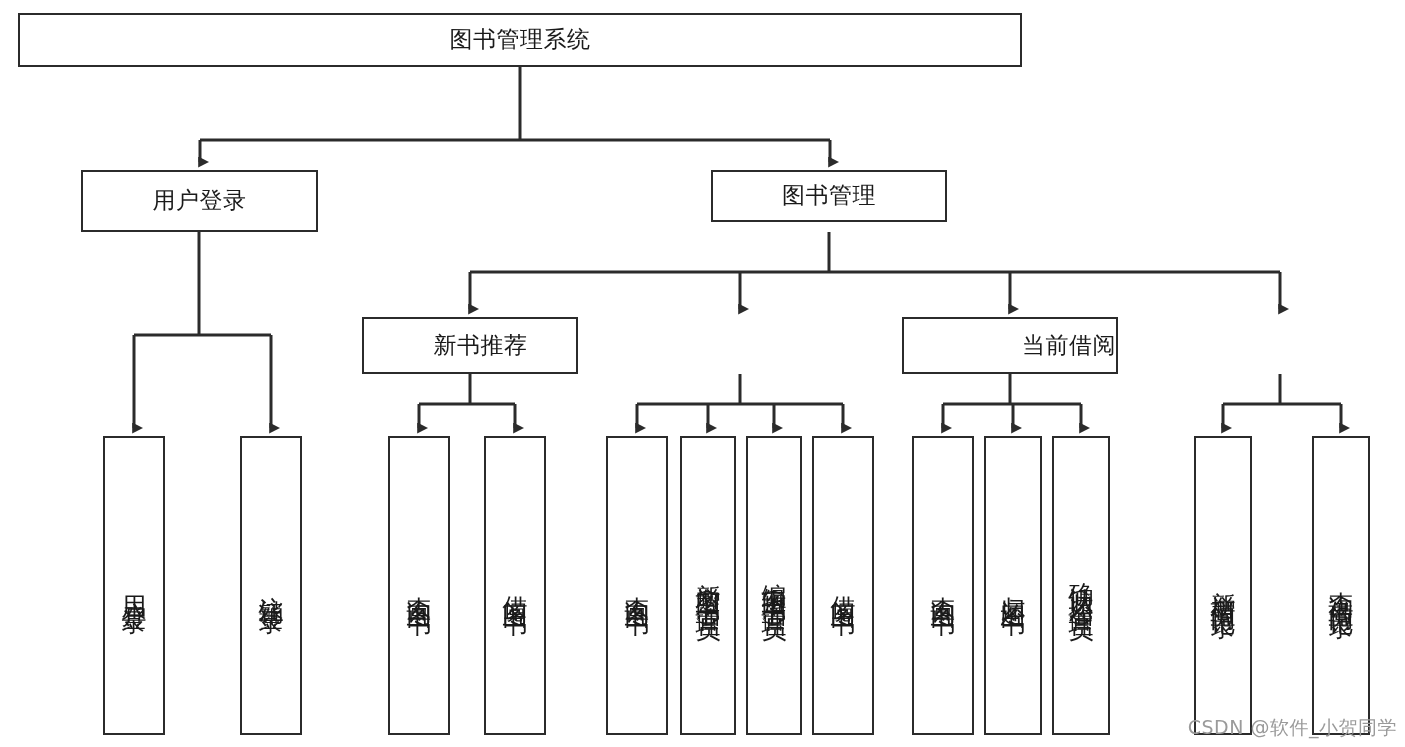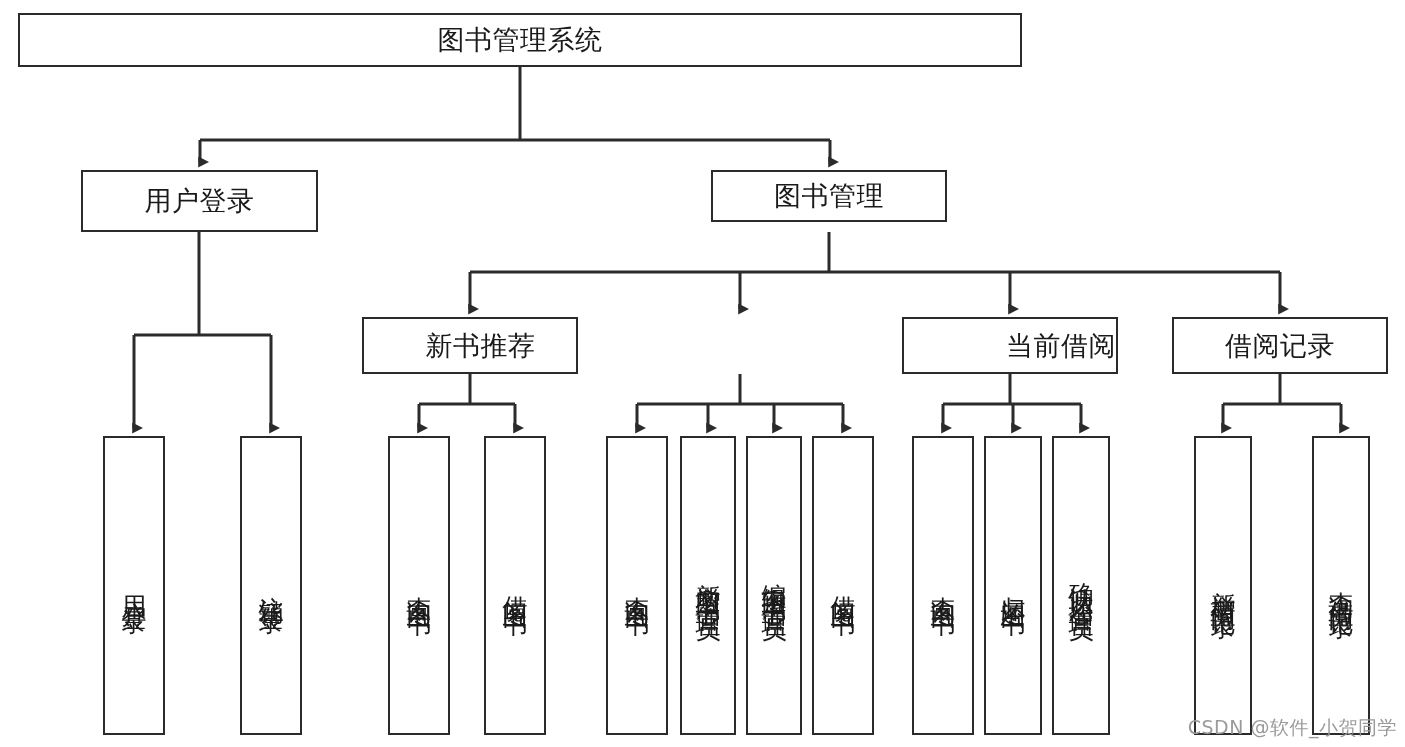--- a/index.html
+++ b/index.html
@@ -35,21 +35,21 @@
     color: #1a1a1a;
     z-index: 2;
   }
   .node .label {
     display: block;
     text-align: center;
     line-height: 1.18;
     letter-spacing: 0.5px;
   }
   .node.horiz .label {
-    font-size: 27px;
+    font-size: 23px;
     white-space: nowrap;
   }
   .node.vert {
     align-items: center;
     justify-content: center;
   }
   .node.vert .label {
     writing-mode: vertical-rl;
     text-orientation: upright;
     font-size: 25px;
@@ -134,23 +134,20 @@
   <div class="node horiz" style="left:711px; top:170px; width:236px; height:52px;">
     <span class="label">图书管理</span>
   </div>
 
   <div class="node horiz" style="left:362px; top:317px; width:216px; height:57px;padding-left:21px;">
     <span class="label">新书推荐</span>
   </div>
   <div class="node horiz" style="left:902px; top:317px; width:216px; height:57px;justify-content:flex-end;">
     <span class="label">当前借阅</span>
   </div>
-  <div class="node horiz" style="left:1172px; top:317px; width:216px; height:57px;">
-    <span class="label">借阅记录</span>
-  </div>
 
   <div class="node vert" style="left:103px; top:436px; width:62px; height:299px;">
     <span class="label">用户登录</span>
   </div>
   <div class="node vert" style="left:240px; top:436px; width:62px; height:299px;">
     <span class="label">注销登录</span>
   </div>
 
   <div class="node vert" style="left:388px; top:436px; width:62px; height:299px;">
     <span class="label">查询图书</span>

